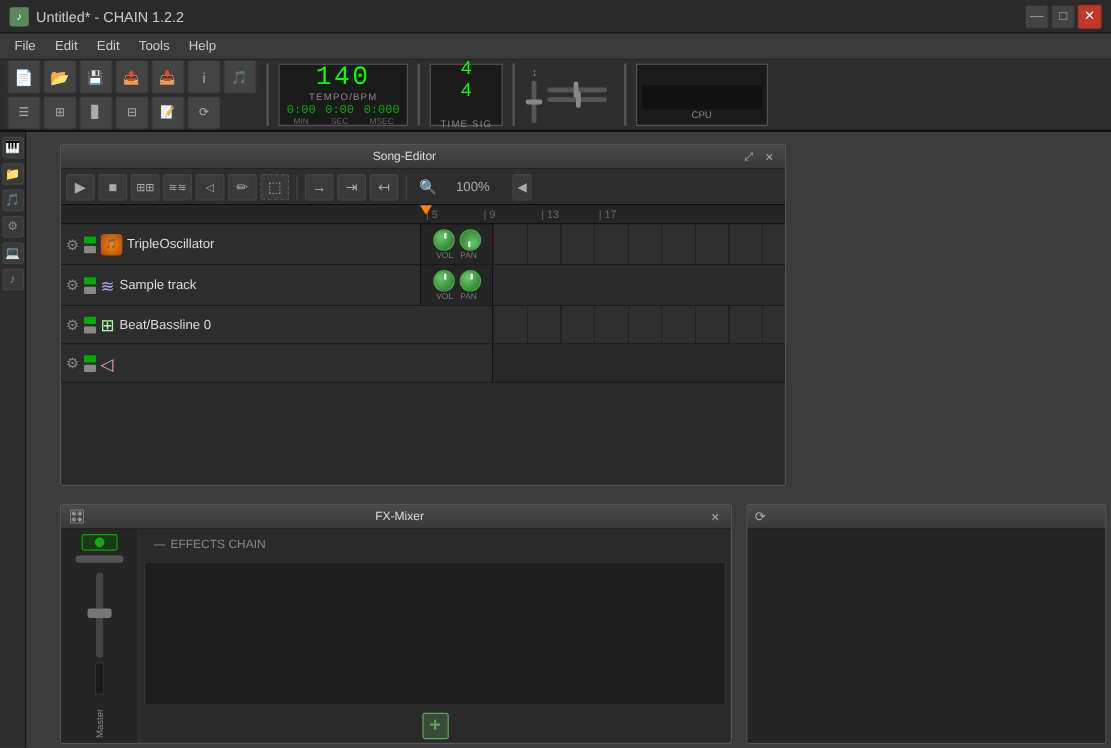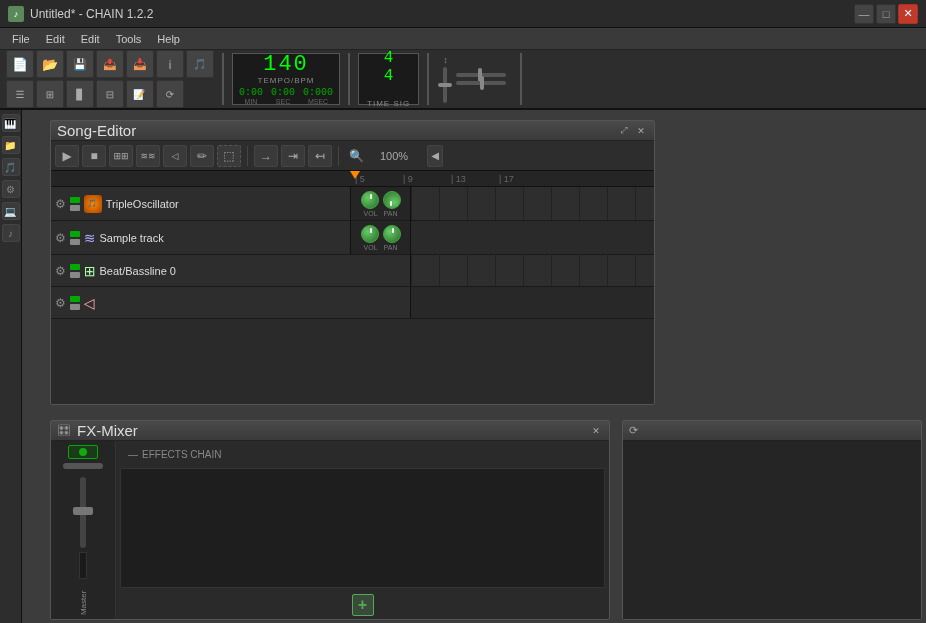--- a/index.html
+++ b/index.html
@@ -198,21 +198,21 @@
     }
     .window-title-bar {
       background: linear-gradient(to bottom, #4a4a4a, #3a3a3a);
       height: 20px;
       display: flex;
       align-items: center;
       justify-content: space-between;
       padding: 0 6px;
       border-bottom: 1px solid #222;
     }
-    .window-title { font-size: 15px; color: #ddd; flex: 1; text-align: left; }
+    .window-title { font-size: 10px; color: #ddd; flex: 1; text-align: center; }
     .window-controls { display: flex; gap: 3px; }
     .win-btn { width: 14px; height: 14px; display: flex; align-items: center; justify-content: center; cursor: pointer; font-size: 9px; color: #aaa; }
 
     
     .se-toolbar {
       background: #2d2d2d;
       display: flex;
       align-items: center;
       height: 30px;
       padding: 2px 4px;
@@ -438,20 +438,24 @@
         <div class="hslider-thumb"></div>
       </div>
       <div class="hslider">
         <div class="hslider-thumb" style="left:24px;"></div>
       </div>
     </div>
   </div>
 
   <div class="tb-sep"></div>
 
+  <div class="cpu-display">
+    <div class="cpu-bar-bg"></div>
+    <div class="cpu-label">CPU</div>
+  </div>
 </div>
 
 <div class="left-sidebar">
   <div class="sidebar-icon">🎹</div>
   <div class="sidebar-icon">📁</div>
   <div class="sidebar-icon">🎵</div>
   <div class="sidebar-icon">⚙</div>
   <div class="sidebar-icon">💻</div>
   <div class="sidebar-icon">♪</div>
 </div>

